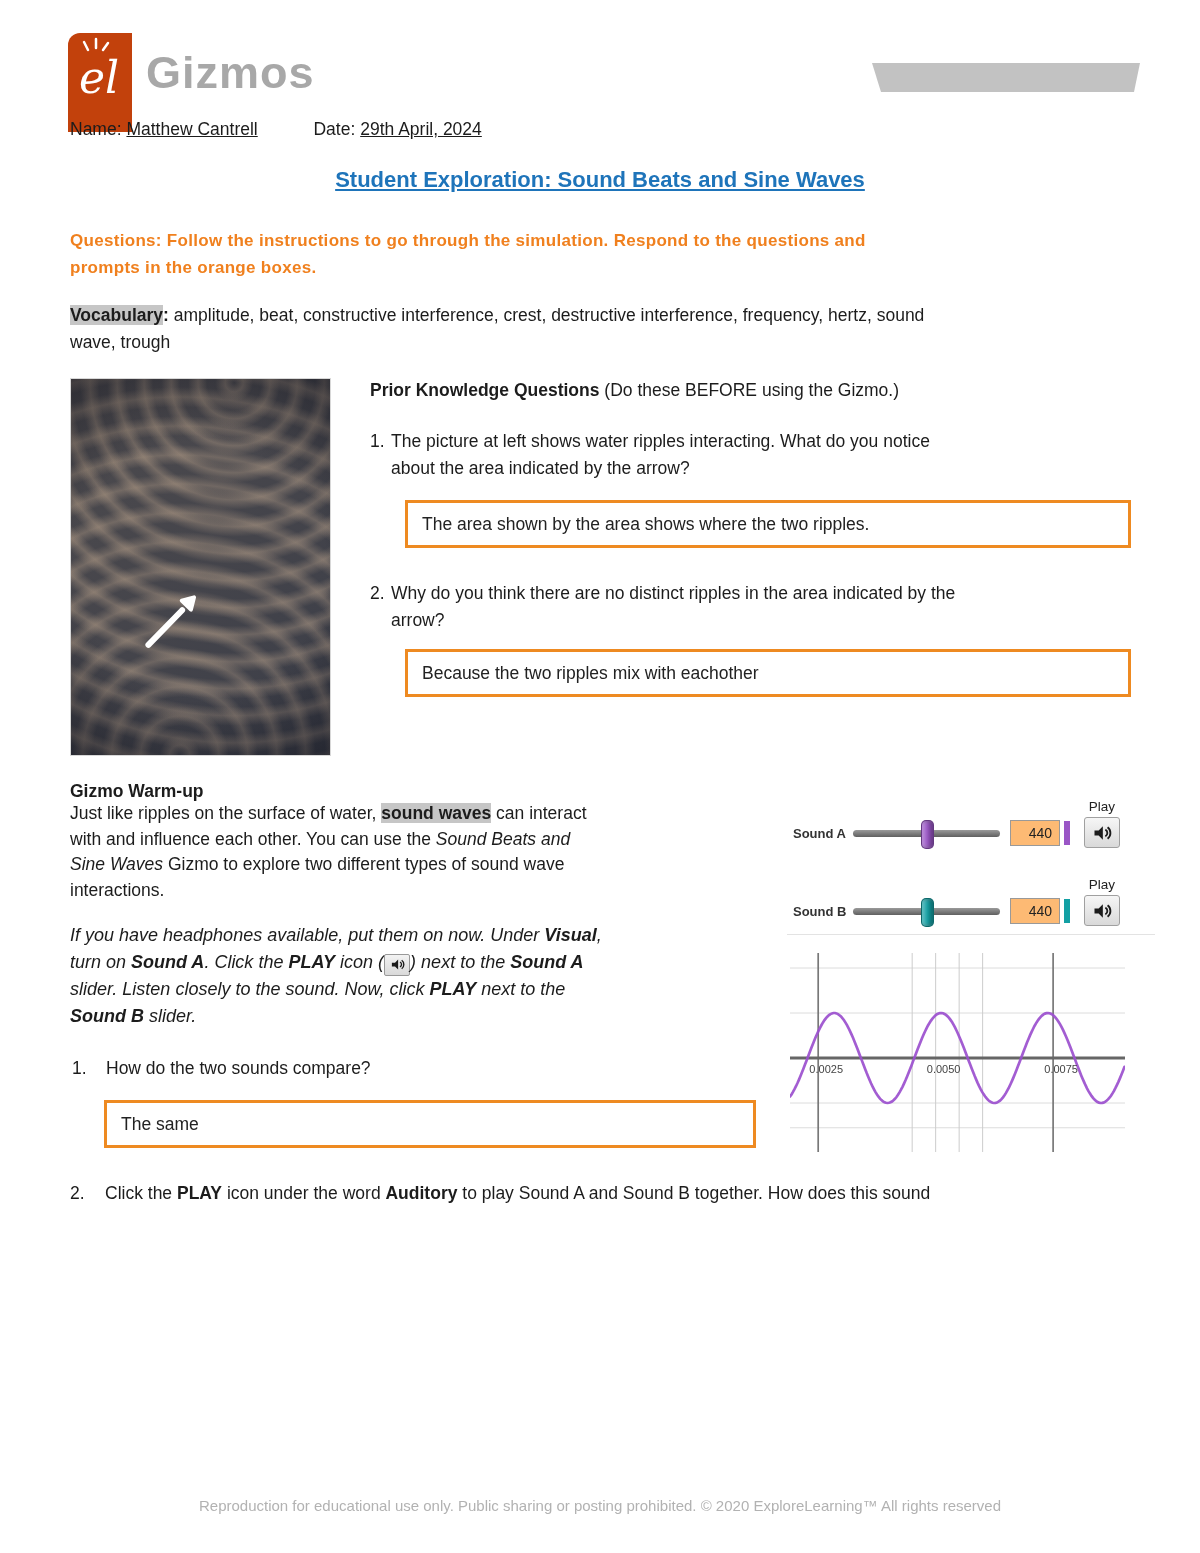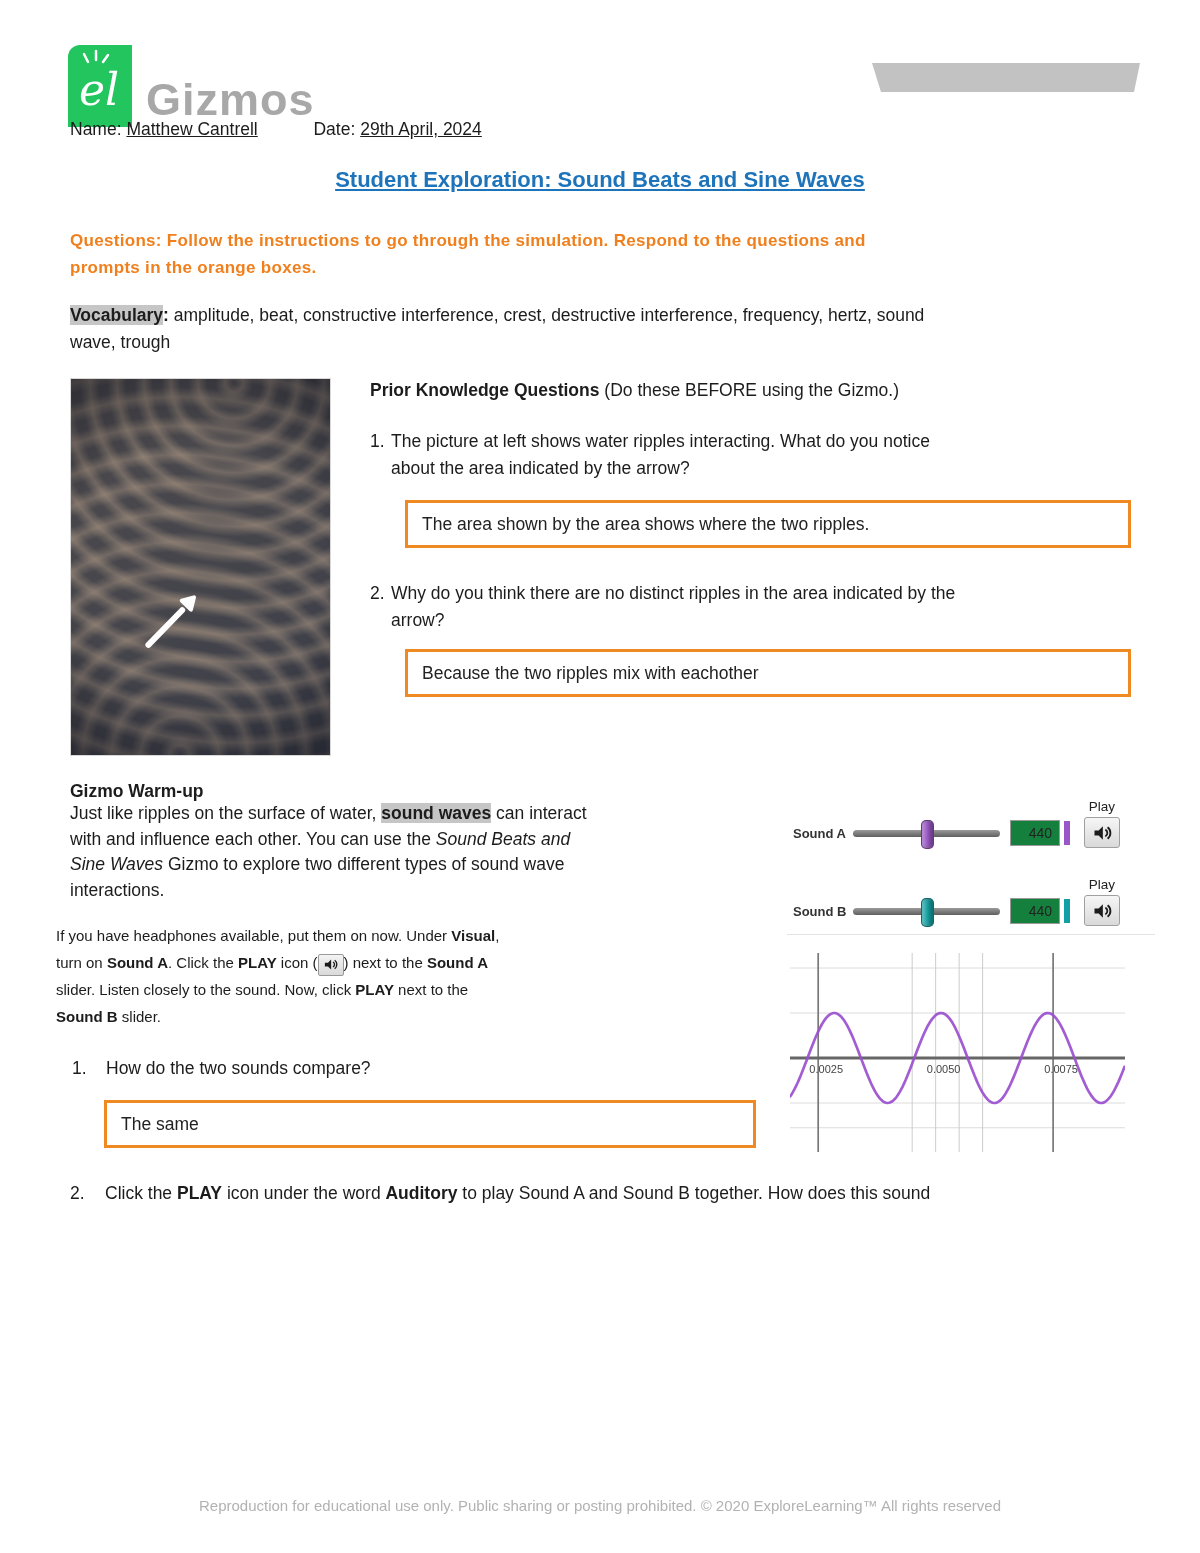--- a/index.html
+++ b/index.html
@@ -3,22 +3,22 @@
 <meta charset="utf-8">
 <style>
   html,body{margin:0;padding:0;background:#ffffff;}
   .page{position:relative;width:1200px;height:1553px;background:#fff;overflow:hidden;
         font-family:"Liberation Sans",sans-serif;color:#1c1c1c;}
   .abs{position:absolute;}
   .b{font-weight:bold;} .i{font-style:italic;}
   .hl{background:#c6c6c6;}
 
   
-  #logo-box{left:68px;top:33px;width:64px;height:82px;background:#22c55e;border-radius:12px 0 0 0;margin-top:12px;}
-  #brand{left:146px;top:50px;font-size:45px;font-weight:bold;color:#a8a8a8;letter-spacing:1px;line-height:1;margin-top:27px;}
+  #logo-box{left:68px;top:33px;width:64px;height:99px;background:#c2410c;border-radius:12px 0 0 0;}
+  #brand{left:146px;top:50px;font-size:45px;font-weight:bold;color:#a8a8a8;letter-spacing:1px;line-height:1;}
   #brand-bar{left:872px;top:63px;width:268px;height:29px;background:#c2c2c2;
              clip-path:polygon(0 0,100% 0,calc(100% - 6px) 100%,9px 100%);}
   #name-row{left:70px;top:119px;font-size:17.5px;}
   #name-row .val{text-decoration:underline;}
   #name-row .gap{display:inline-block;width:46px;}
   #title{left:0;top:167px;width:100%;text-align:center;font-size:22px;font-weight:bold;
          color:#1e74ba;text-decoration:underline;}
   #directions{left:70px;top:227px;font-size:17px;font-weight:bold;color:#f0801e;line-height:27px;letter-spacing:.3px;}
   #vocab{left:70px;top:302px;font-size:17.5px;line-height:27px;}
 
@@ -40,38 +40,38 @@
   #pkq-q1{left:370px;top:428px;width:770px;} #pkq-q1 .q-num{width:21px;}
   #pkq-q2{left:370px;top:580px;width:770px;} #pkq-q2 .q-num{width:21px;}
   .answer-box{border:3px solid #ee8a21;box-sizing:border-box;background:#fff;
               display:flex;align-items:center;padding:8px 14px;font-size:17.5px;color:#222;}
   #pkq-a1{left:405px;top:500px;width:726px;height:48px;}
   #pkq-a2{left:405px;top:649px;width:726px;height:48px;}
 
   
   #wu-heading{left:70px;top:781px;font-size:17.5px;font-weight:bold;}
   #wu-p1{left:70px;top:801px;font-size:17.5px;line-height:25.5px;width:660px;}
-  #wu-p2{left:56px;top:922px;font-size:15px;line-height:27px;width:660px;}
+  #wu-p2{left:70px;top:922px;font-size:18px;line-height:27px;width:660px;font-style:italic;}
   #wu-q1{left:72px;top:1055px;width:700px;} #wu-q1 .q-num{width:34px;}
   #wu-a1{left:104px;top:1100px;width:652px;height:48px;}
   #wu-q2{left:70px;top:1180px;width:1075px;} #wu-q2 .q-num{width:35px;}
   #wu-a2{left:100px;top:1243px;width:1036px;height:78px;display:block;padding:9px 14px;line-height:27px;}
 
   
   .chip{display:inline-flex;align-items:center;justify-content:center;width:24px;height:20px;
         border:1px solid #999;background:linear-gradient(#f3f3f3,#d9d9d9);border-radius:2px;vertical-align:-4px;}
 
   
   .g-label{font-size:13px;font-weight:bold;color:#333;line-height:13px;}
   #ga-label{left:793px;top:827px;} #gb-label{left:793px;top:905px;}
   .track{width:147px;height:7px;border-radius:4px;background:linear-gradient(#9a9a9a,#5f5f5f);}
   #ga-track{left:853px;top:830px;} #gb-track{left:853px;top:908px;}
   .thumb{position:absolute;top:-10px;width:11px;height:27px;border-radius:5px;border:1px solid rgba(0,0,0,.35);
          box-shadow:inset -3px 0 4px rgba(0,0,0,.35), inset 3px 0 4px rgba(255,255,255,.35);}
-  .vbox{width:50px;height:26px;border:1px solid #999;background:#15803d;font-size:14px;line-height:24px;
+  .vbox{width:50px;height:26px;border:1px solid #999;background:#fdba74;font-size:14px;line-height:24px;
         text-align:right;padding-right:7px;box-sizing:border-box;color:#222;}
   #ga-vbox{left:1010px;top:820px;} #gb-vbox{left:1010px;top:898px;}
   .cbar{width:6px;height:24px;}
   #ga-cbar{left:1064px;top:821px;} #gb-cbar{left:1064px;top:899px;}
   .play-label{width:36px;text-align:center;font-size:13.5px;color:#222;}
   #ga-playlabel{left:1084px;top:799px;} #gb-playlabel{left:1084px;top:877px;}
   .play-btn{width:36px;height:31px;background:linear-gradient(#f6f6f6,#d9d9d9);border:1px solid #a0a0a0;
             border-radius:3px;display:flex;align-items:center;justify-content:center;box-sizing:border-box;cursor:pointer;}
   #ga-play{left:1084px;top:817px;} #gb-play{left:1084px;top:895px;}
   #g-divider{left:787px;top:934px;width:368px;height:1px;background:#e3e3e3;}

